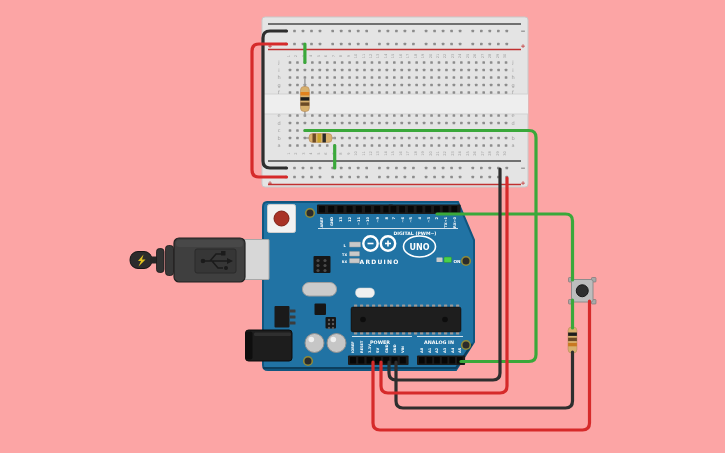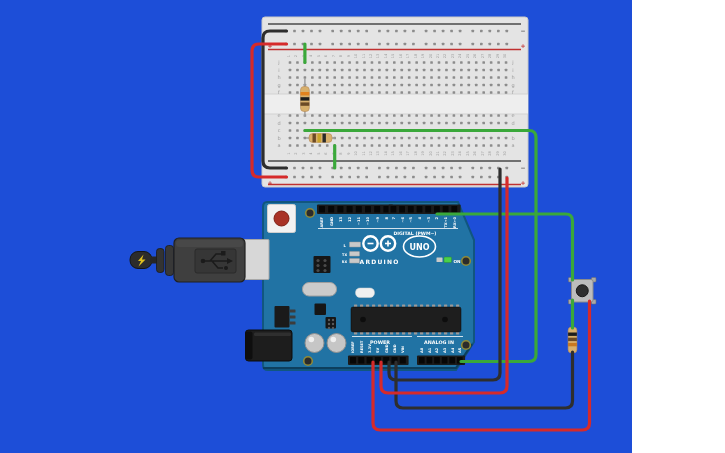--- a/index.html
+++ b/index.html
@@ -1,16 +1,16 @@
 <!DOCTYPE html>
 <html><head>
 <meta charset="utf-8">
 <style>
   html,body{margin:0;padding:0;background:#ffffff;}
-  #stage{position:relative;width:632px;height:453px;background:#1d4ed8;overflow:hidden;
+  #stage{position:relative;width:725px;height:453px;background:#fca5a5;overflow:hidden;
          font-family:"DejaVu Sans", sans-serif;}
   svg text{font-family:"DejaVu Sans", sans-serif;}
 </style>
 </head>
 <body>
 
 <div id="stage"><svg width="725" height="453" viewBox="0 0 725 453">
       <g>
         <rect x="262" y="17" width="266" height="170" fill="#e4e4e4" rx="3" stroke="#c9c9c9" stroke-width="1"></rect>
         <rect x="262" y="94" width="266" height="20" fill="#eeeeee"></rect>

